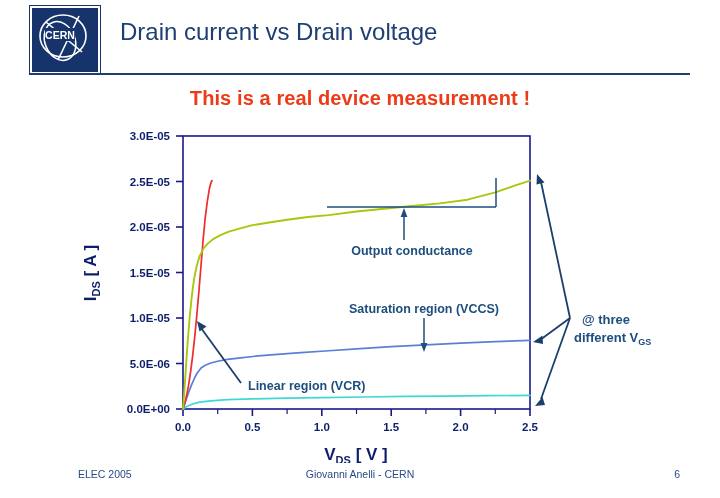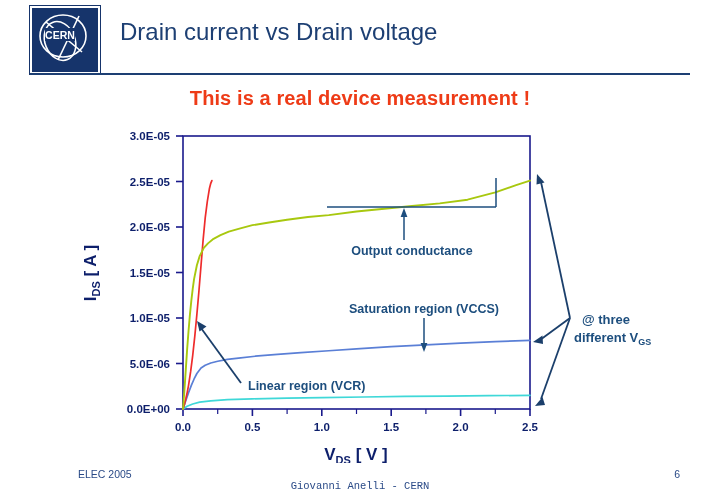--- a/index.html
+++ b/index.html
@@ -73,21 +73,21 @@
 
   
   #slide-footer {
     position: absolute;
     left: 0; bottom: 12px;
     width: 720px; height: 18px;
     color: #2a4a87;
     font-size: 10.5px;
   }
   #footer-left  { position: absolute; left: 40px;  top: 0; margin-left: 38px; }
-  #footer-center{ position: absolute; left: 0; top: 12px; width: 720px; text-align: center; font-family: Liberation Mono, monospace; }
+  #footer-center{ position: absolute; left: 0; top: 0; width: 720px; text-align: center; }
   #footer-right { position: absolute; right: 40px; top: 0; }
 </style>
 </head>
 <body>
 
 <div id="slide-header">
 
   <div id="cern-logo">
     <svg width="62" height="60" viewBox="0 0 62 60">
       <rect x="0" y="0" width="62" height="60" fill="#16346b"></rect>

